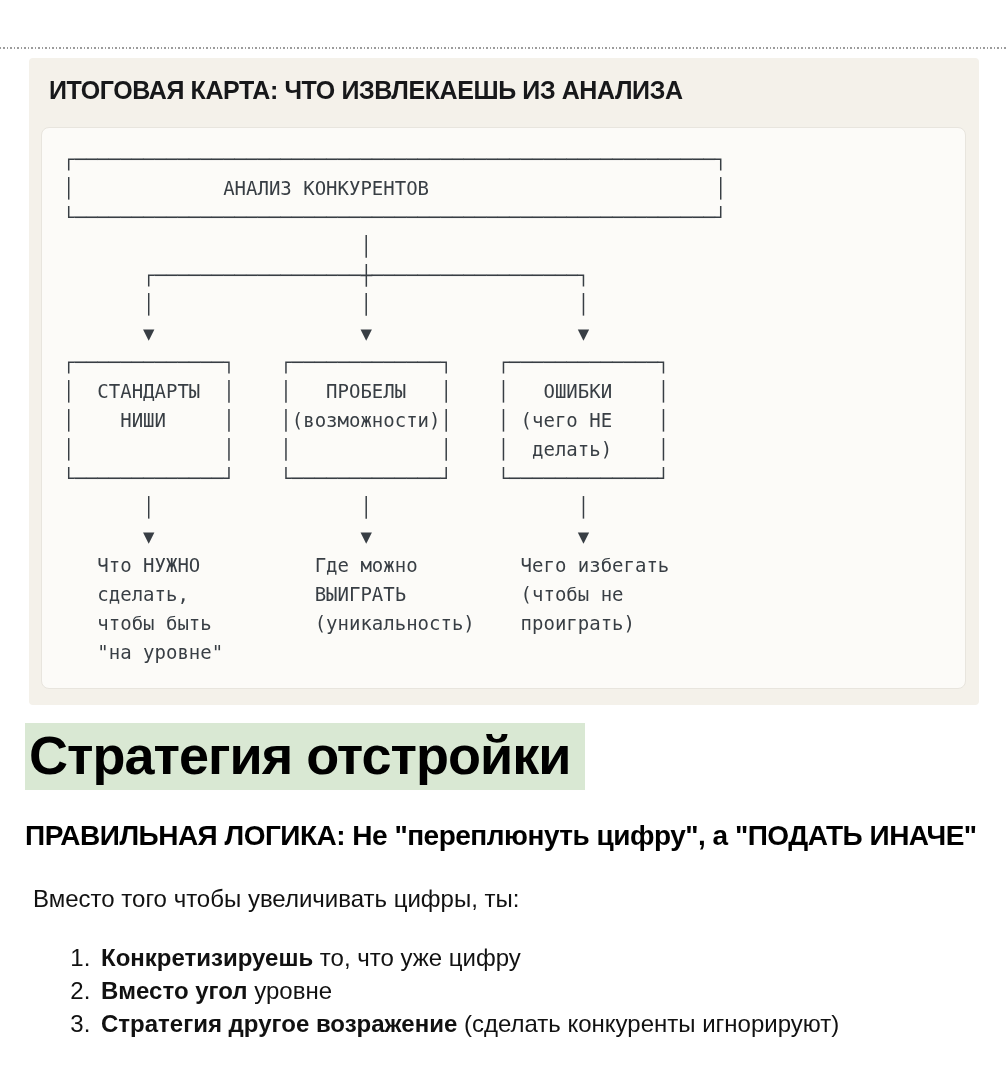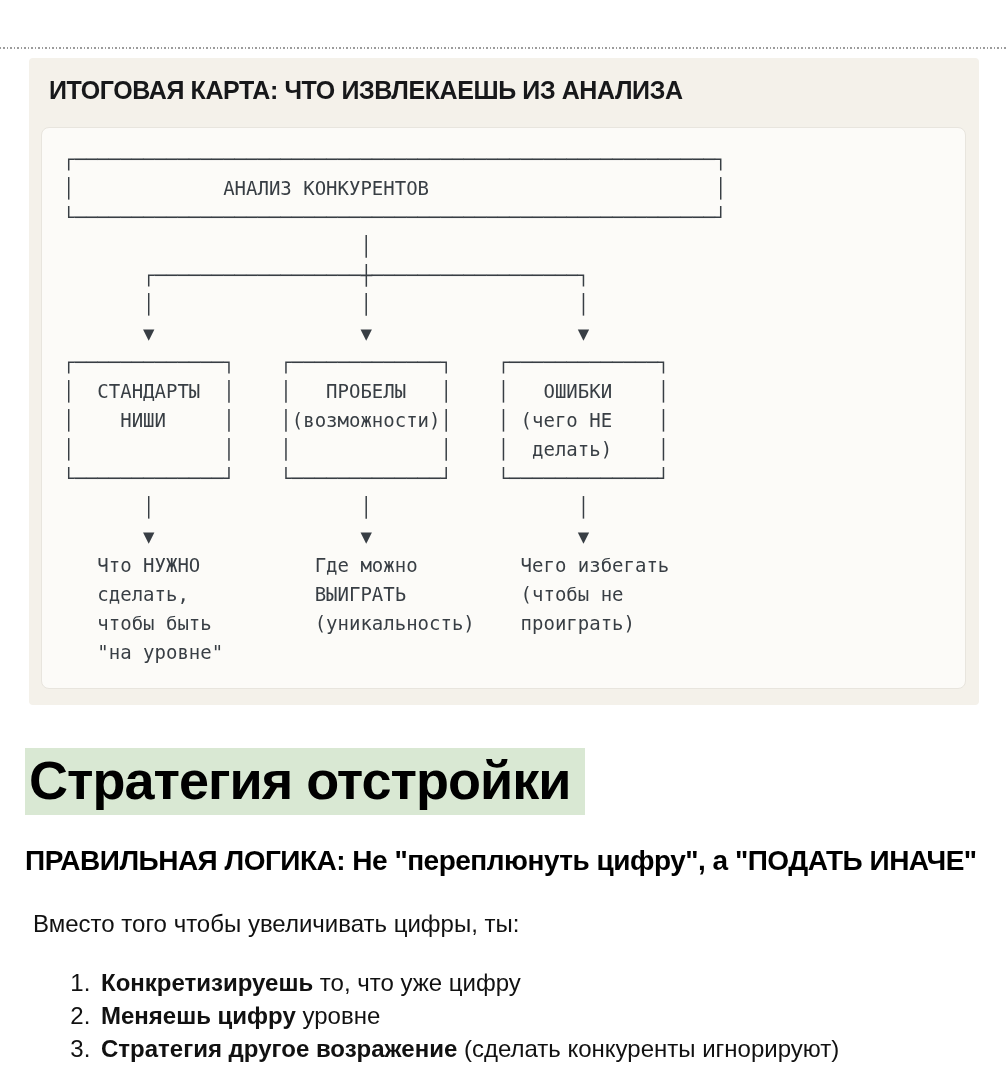--- a/index.html
+++ b/index.html
@@ -39,21 +39,21 @@
   }
   pre.ascii {
     font-family: "DejaVu Sans Mono", monospace;
     font-size: 19px;
     line-height: 29px;
     color: var(--ink, #383e44);
     white-space: pre;
   }
   .bottom { padding: 0 25px; }
   h1.strategy {
-    margin-top: 44px;
+    margin-top: 19px;
     font-size: 54px;
     line-height: 62px;
     font-weight: bold;
     letter-spacing: -1px;
     color: #000000;
   }
   h1.strategy mark {
     background: var(--highlight, #d9e8d3);
     color: inherit;
     padding: 2px 15px 5px 4px;
@@ -108,16 +108,16 @@
    "на уровне"</pre>
   </div>
 </section>
 
 <main class="bottom">
   <h1 class="strategy"><mark>Стратегия отстройки</mark></h1>
   <h3 class="logic">ПРАВИЛЬНАЯ ЛОГИКА: Не "переплюнуть цифру", а "ПОДАТЬ ИНАЧЕ"</h3>
   <p class="intro">Вместо того чтобы увеличивать цифры, ты:</p>
   <ol class="steps">
     <li><strong>Конкретизируешь</strong><span> то, что уже цифру</span></li>
-    <li><strong>Меняешь цифру</strong><span> уровне</span></li>
+    <li><strong>Вместо угол</strong><span> уровне</span></li>
     <li><strong>Стратегия другое возражение</strong><span> (сделать конкуренты игнорируют)</span></li>
   </ol>
 </main>
 
 </body></html>

